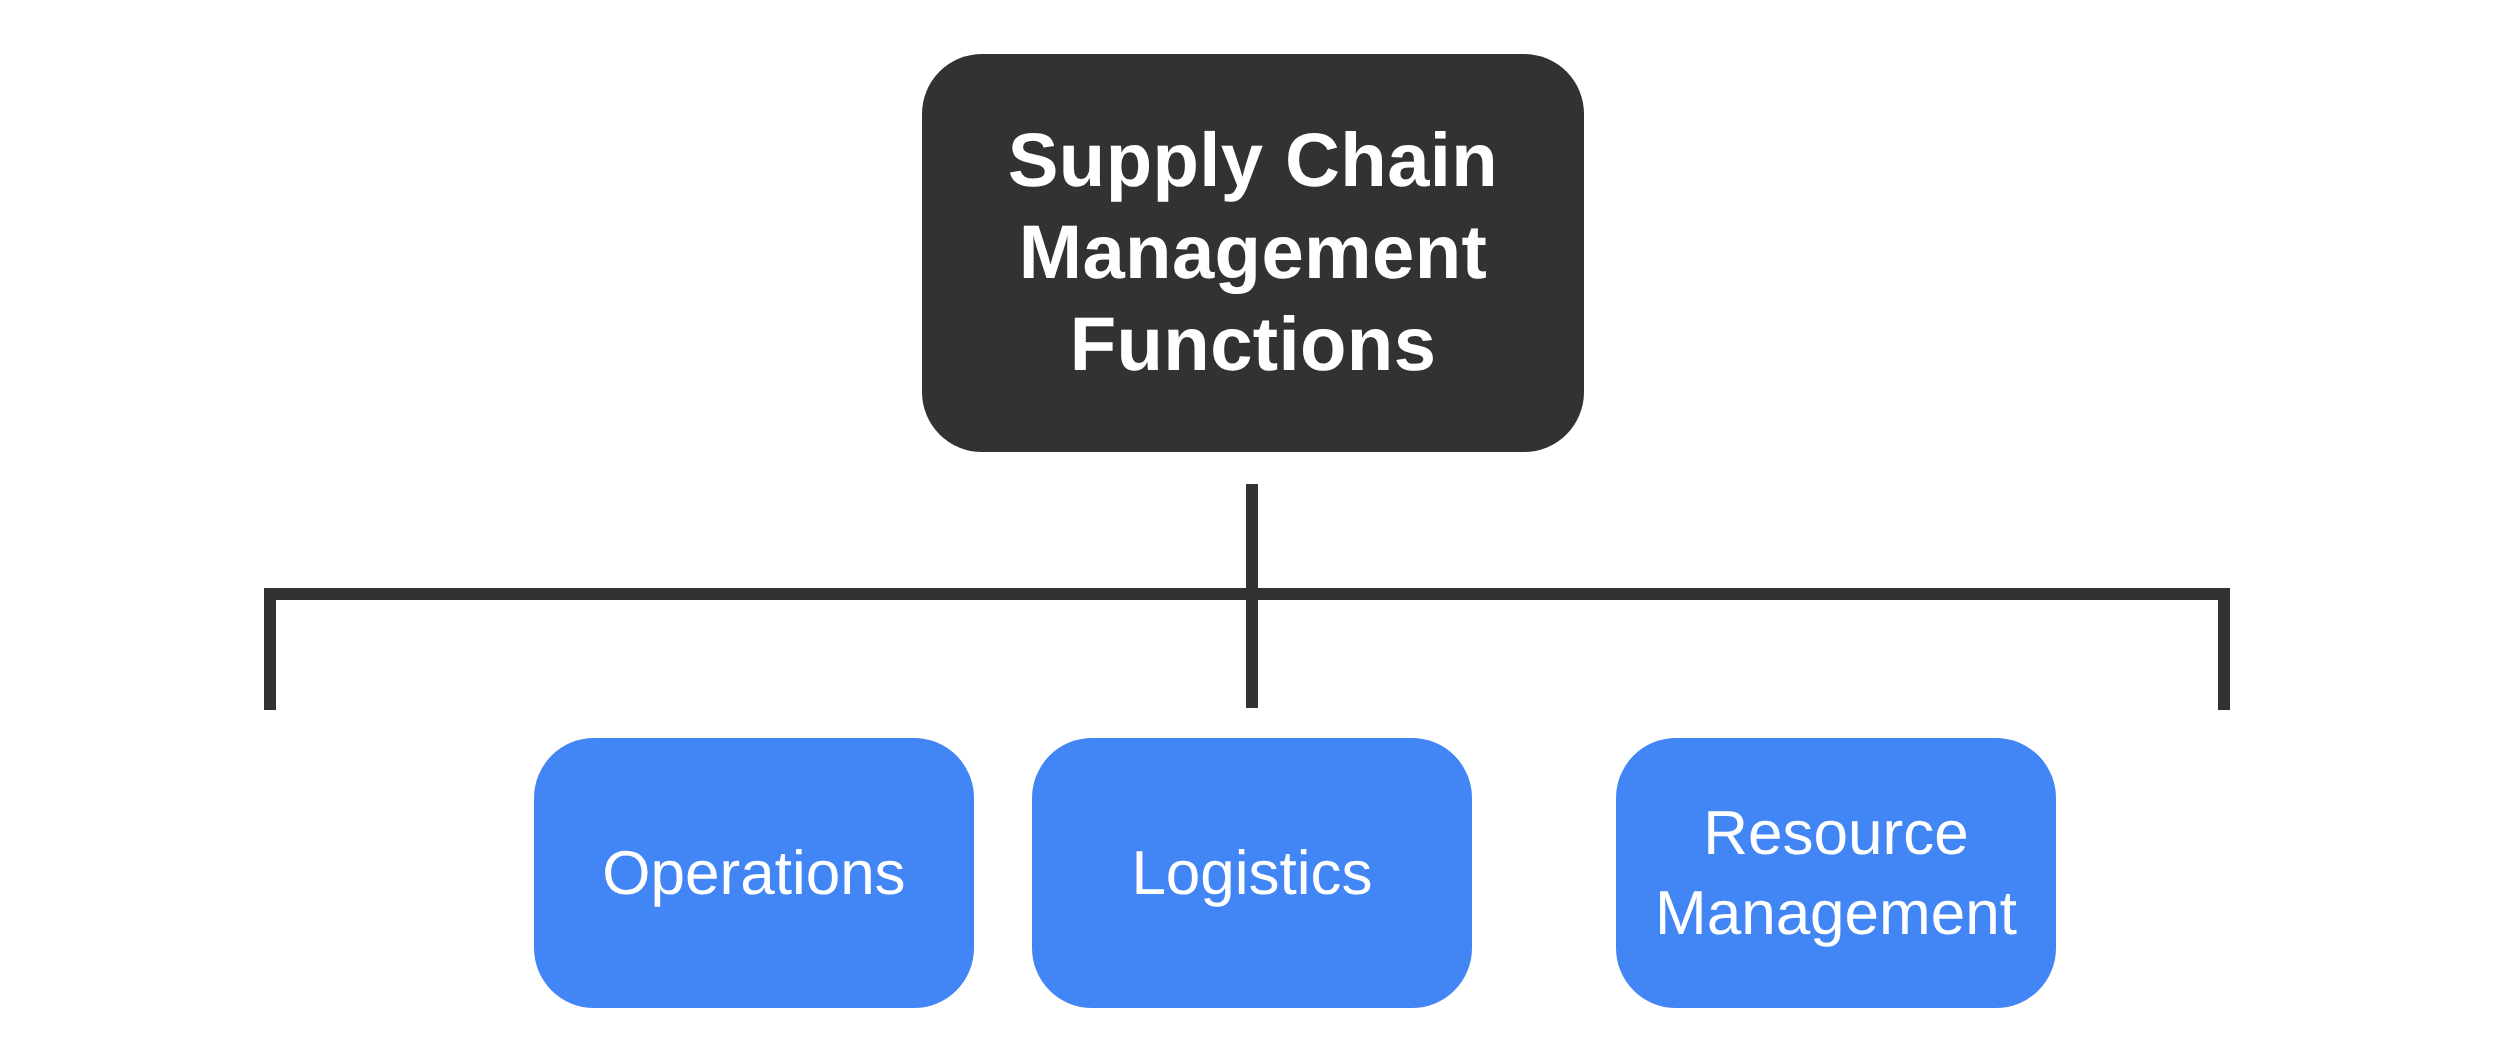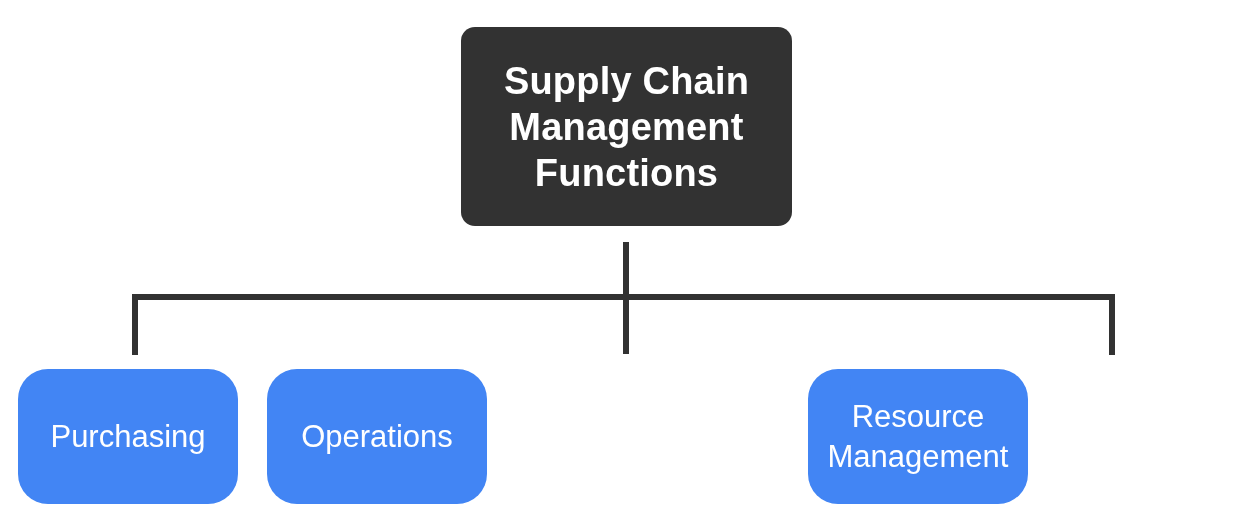--- a/index.html
+++ b/index.html
@@ -15,21 +15,21 @@
     font-family: "Liberation Sans", "DejaVu Sans", sans-serif;
     overflow: hidden;
   }
   .node-root {
     position: absolute;
     left: 461px;
     top: 27px;
     width: 331px;
     height: 199px;
     background: #323232;
-    border-radius: 14px;
+    border-radius: 30px;
     display: flex;
     align-items: center;
     justify-content: center;
     text-align: center;
     box-sizing: border-box;
     padding: 0 16px;
   }
   .node-root .label {
     color: #ffffff;
     font-size: 38px;
@@ -78,27 +78,27 @@
 
   <div class="node-root">
     <span class="label">Supply Chain Management Functions</span>
   </div>
 
   <div class="line line-stem"></div>
   <div class="line line-h"></div>
   <div class="line line-drop-l"></div>
   <div class="line line-drop-r"></div>
 
-  <div class="node-child c1">
-    <span class="label">Purchasing</span>
-  </div>
 
   <div class="node-child c2">
     <span class="label">Operations</span>
   </div>
 
+  <div class="node-child c3">
+    <span class="label">Logistics</span>
+  </div>
 
   <div class="node-child c4">
     <span class="label">Resource Management</span>
   </div>
 
 
 </div>
 
 </body></html>

